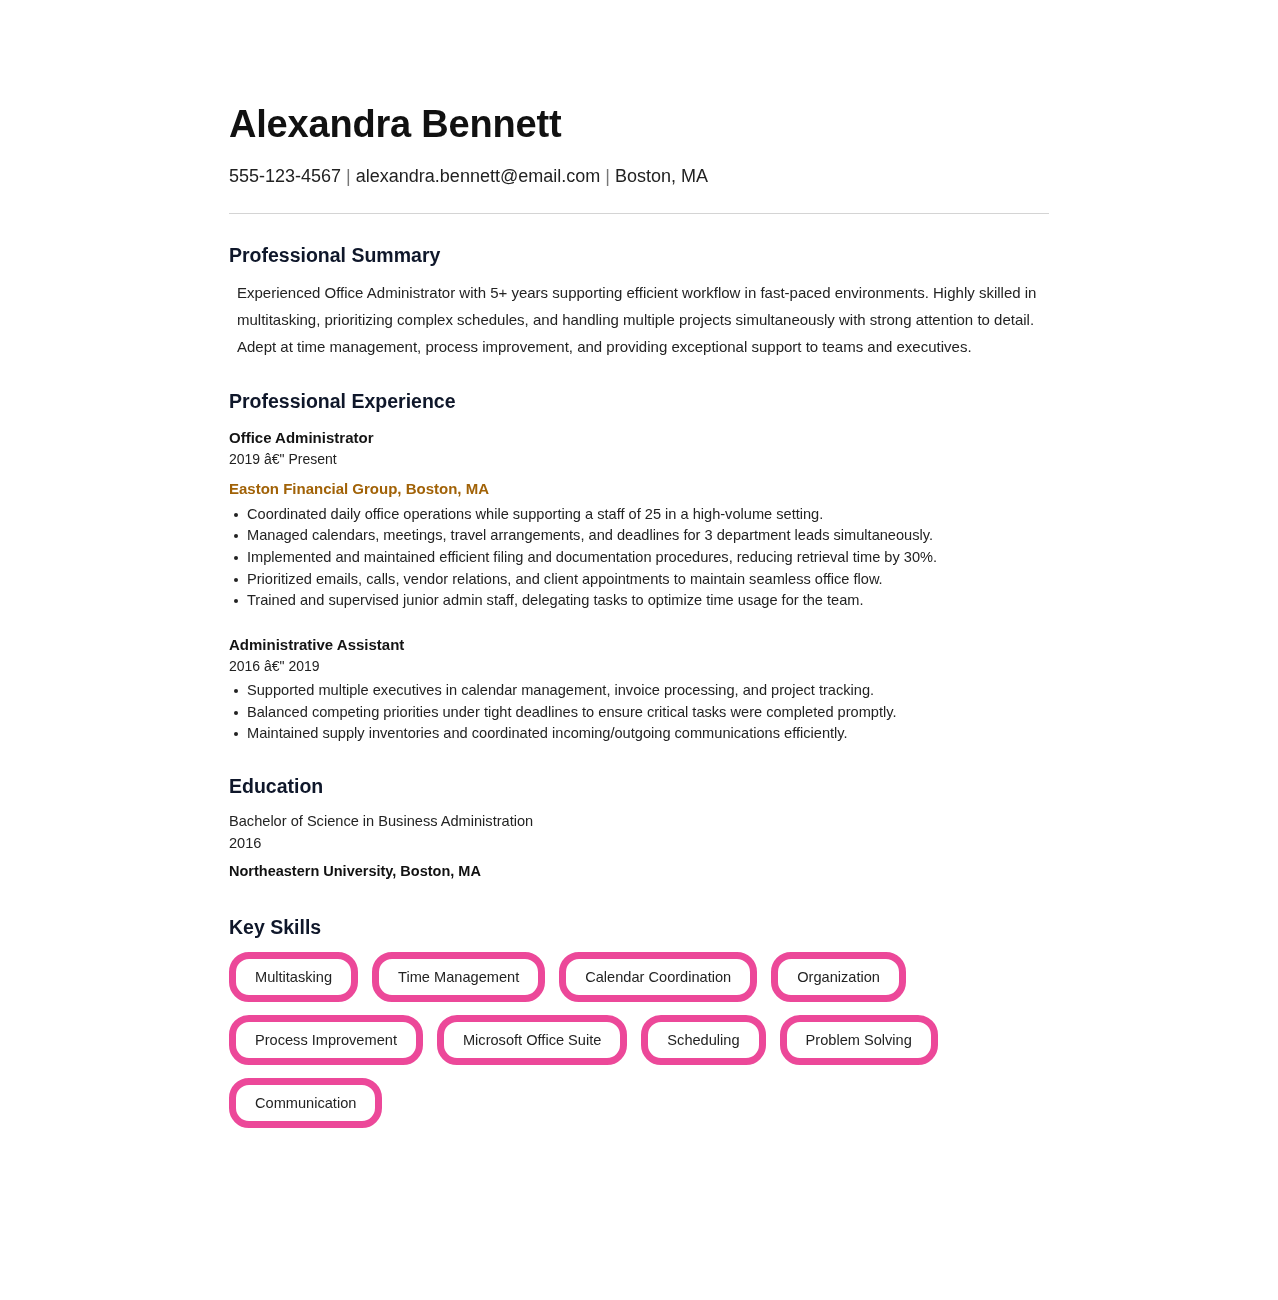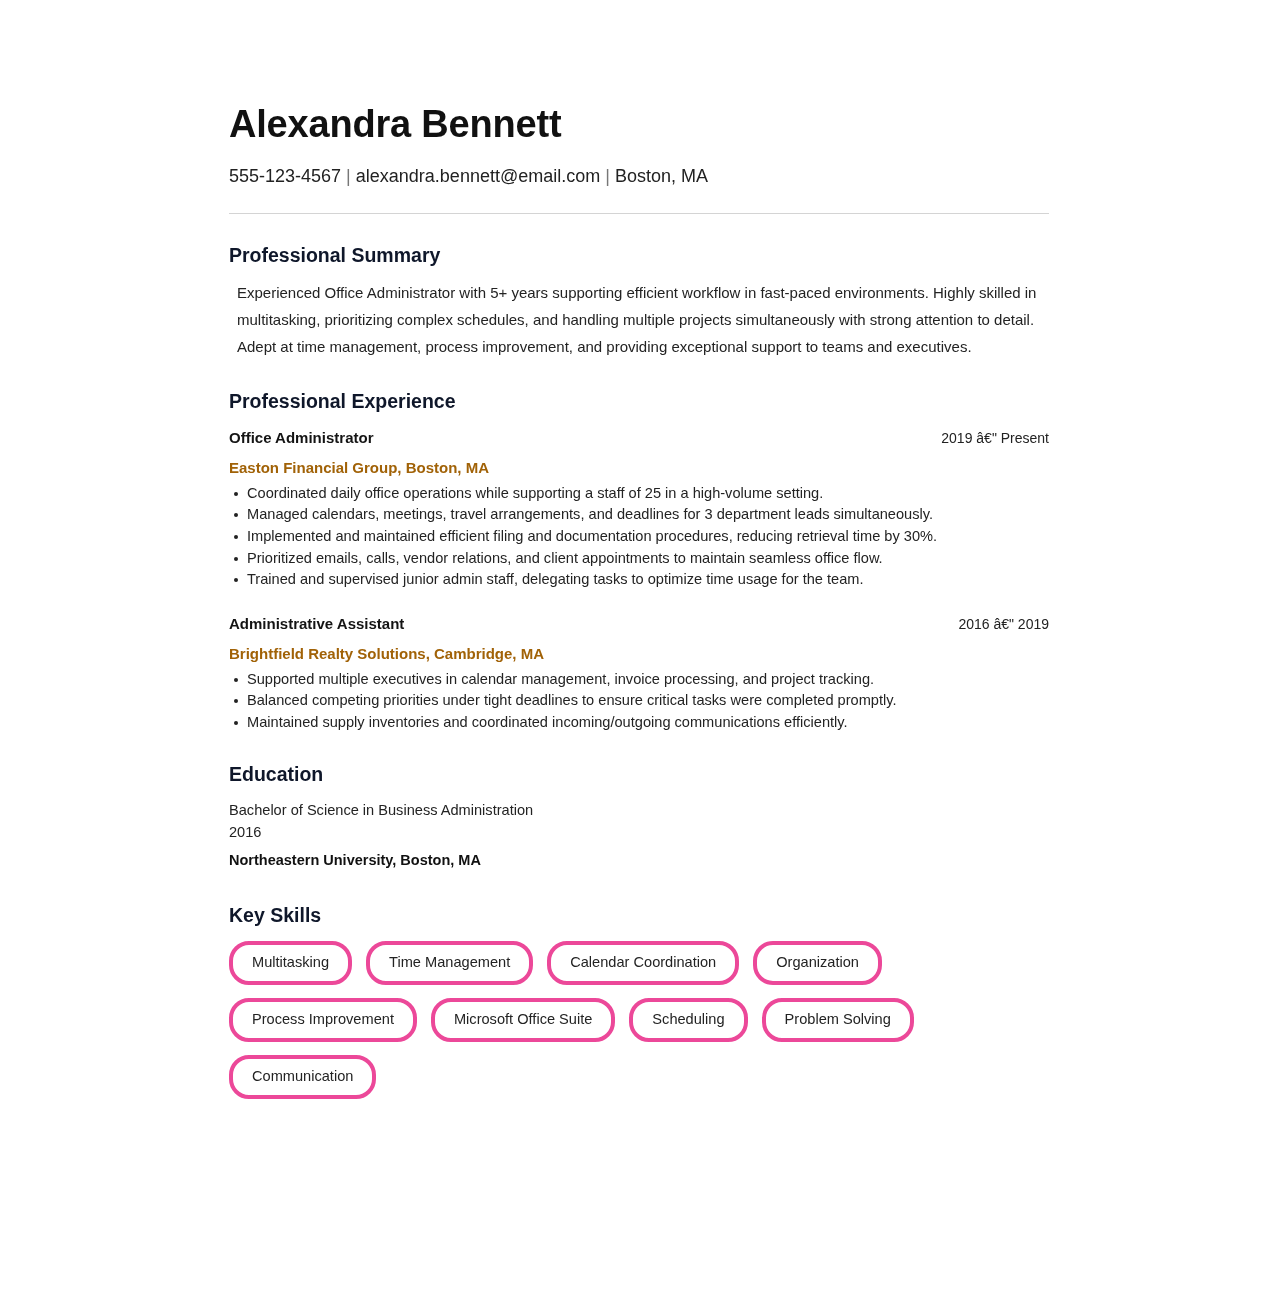--- a/index.html
+++ b/index.html
@@ -79,20 +79,21 @@
   
   .job {
     margin-bottom: 22px;
   }
   .job:last-child { margin-bottom: 0; }
   .job-head {
     display: flex;
     justify-content: space-between;
     align-items: baseline;
     width: 820px;
+    flex-direction: column;
   }
   .job-title {
     font-size: 15px;
     font-weight: bold;
     color: #141414;
     line-height: 1.5;
   }
   .job-dates {
     font-size: 14px;
     font-weight: normal;
@@ -167,21 +168,21 @@
     gap: 13px 14px;
     width: 760px;
     margin-top: 2px;
   }
   .skill {
     display: inline-flex;
     align-items: center;
     justify-content: center;
     height: 36px;
     padding: 0 19px;
-    border: 4px solid #ec4899;
+    border: 7px solid #ec4899;
     border-radius: 20px;
     background: #ffffff;
     font-size: 14.6px;
     color: #232323;
     line-height: 1;
     white-space: nowrap;
   }
 </style>
 </head>
 <body>
@@ -218,21 +219,20 @@
           <li>Prioritized emails, calls, vendor relations, and client appointments to maintain seamless office flow.</li>
           <li>Trained and supervised junior admin staff, delegating tasks to optimize time usage for the team.</li>
         </ul>
       </div>
 
       <div class="job">
         <div class="job-head">
           <span class="job-title">Administrative Assistant</span>
           <span class="job-dates">2016 â€" 2019</span>
         </div>
-        <div class="job-company">Brightfield Realty Solutions, Cambridge, MA</div>
         <ul class="bullets">
           <li>Supported multiple executives in calendar management, invoice processing, and project tracking.</li>
           <li>Balanced competing priorities under tight deadlines to ensure critical tasks were completed promptly.</li>
           <li>Maintained supply inventories and coordinated incoming/outgoing communications efficiently.</li>
         </ul>
       </div>
     </div>
 
     <div class="section">
       <h2 class="section-title">Education</h2>

